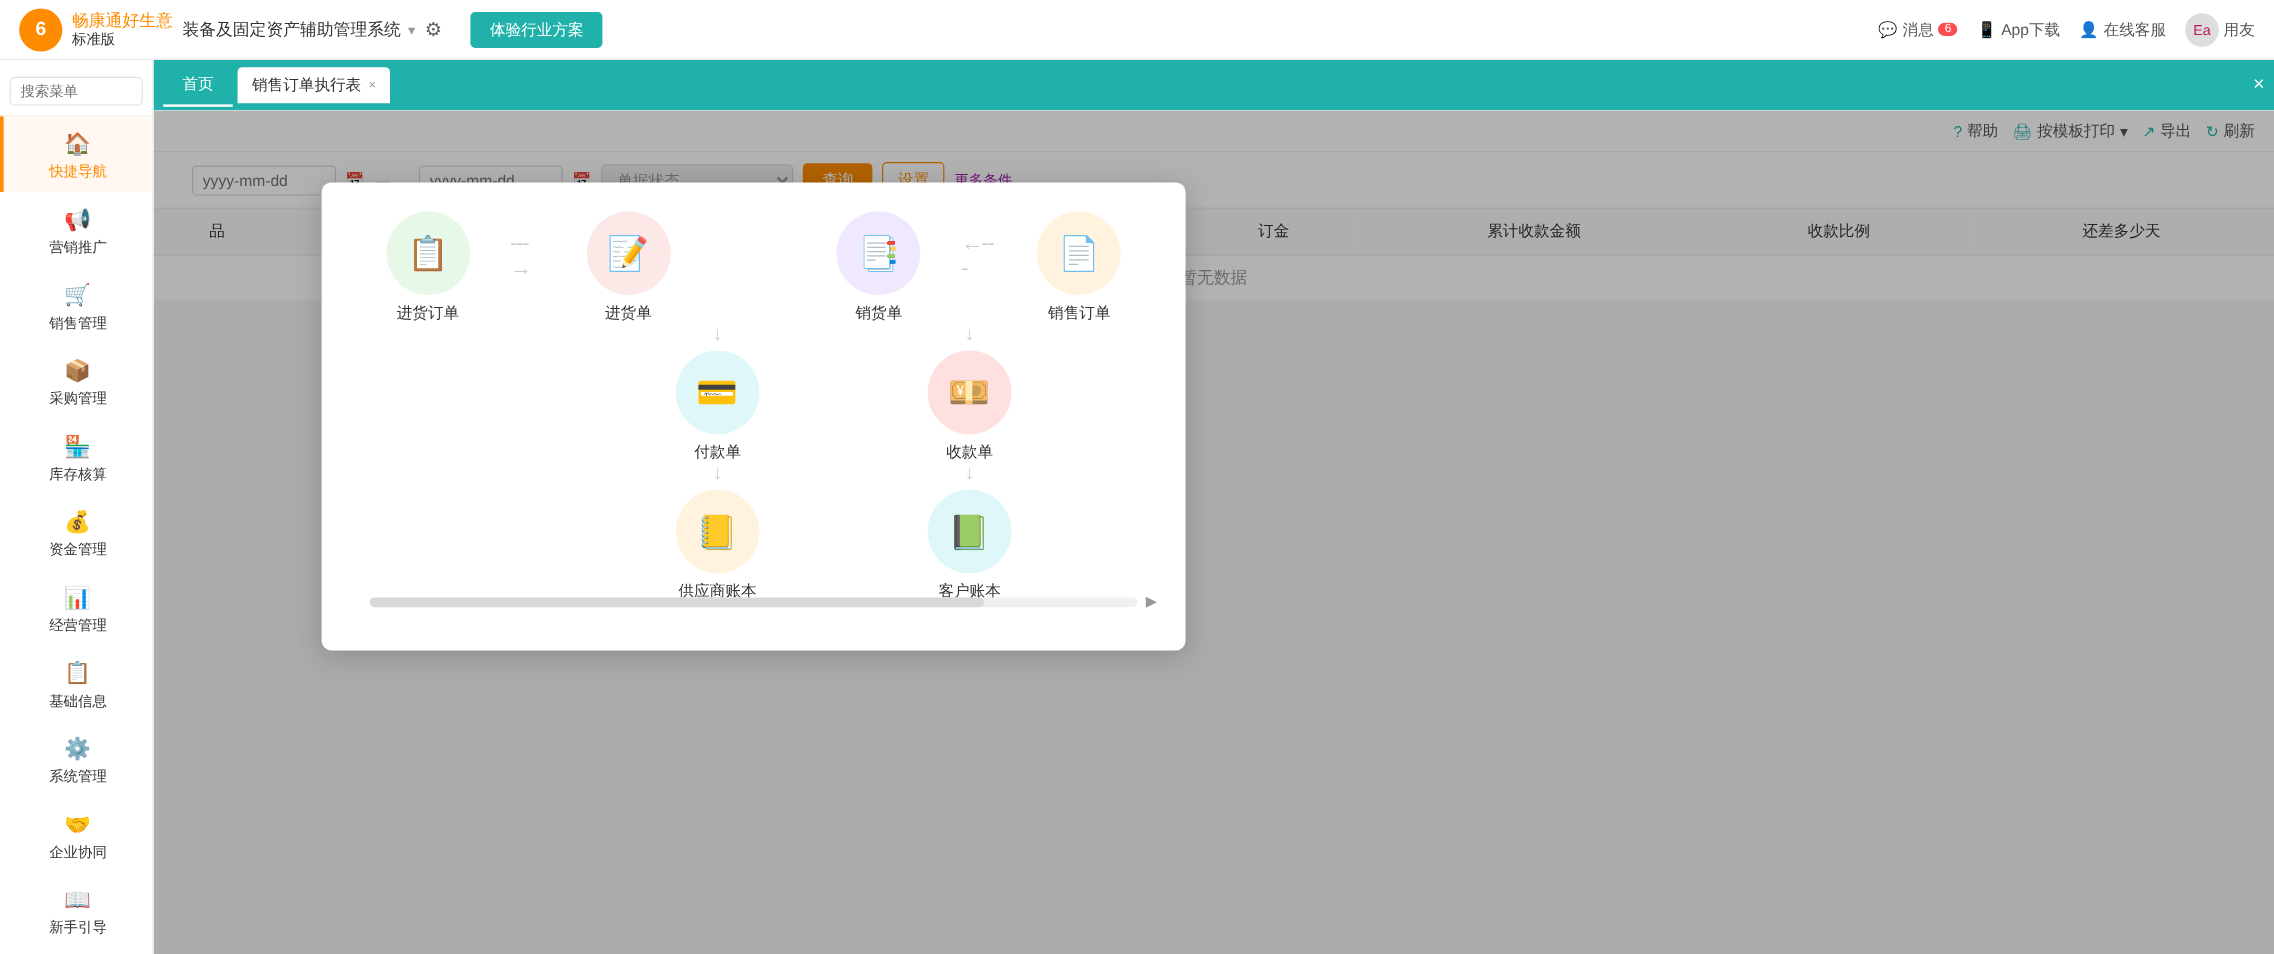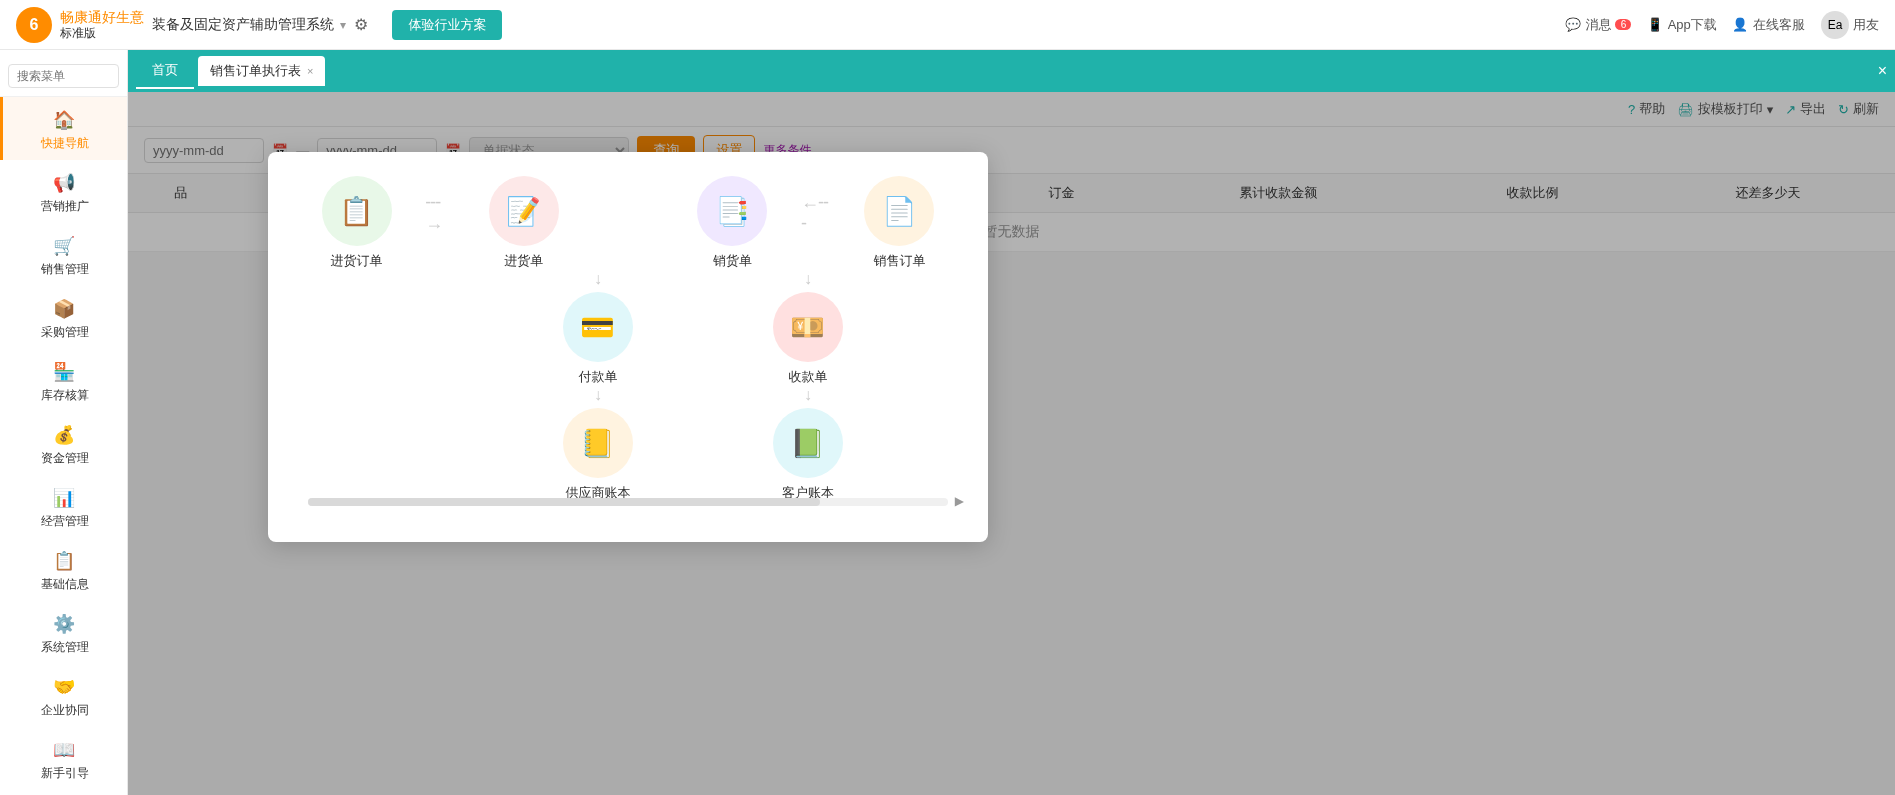--- a/index.html
+++ b/index.html
@@ -19,21 +19,21 @@
     .logo-icon { width: 36px; height: 36px; background: #ff8c00; border-radius: 50%; display: flex; align-items: center; justify-content: center; color: #fff; font-size: 16px; font-weight: bold; }
     .logo-text { font-size: 12px; color: #333; line-height: 1.3; }
     .logo-text .main { font-size: 14px; font-weight: normal; color: #ff8c00; }
     .top-system-title { display: flex; align-items: center; gap: 6px; margin-left: 8px; font-size: 14px; color: #333; }
     .top-system-title .chevron { color: #999; font-size: 12px; }
     .top-gear { color: #666; font-size: 16px; margin-left: 8px; cursor: pointer; }
     .top-trial-btn { background: #20b2aa; color: #fff; border: none; border-radius: 4px; padding: 6px 16px; font-size: 13px; cursor: pointer; margin-left: 24px; }
     .top-right { margin-left: auto; display: flex; align-items: center; gap: 16px; }
     .top-right-item { display: flex; align-items: center; gap: 4px; color: #555; font-size: 13px; cursor: pointer; }
     .badge { background: #ff4d4f; color: #fff; border-radius: 10px; font-size: 10px; padding: 0 4px; min-width: 16px; text-align: center; }
-    .avatar { width: 28px; height: 28px; background: #ddd; border-radius: 50%; display: flex; align-items: center; justify-content: center; font-size: 12px; color: #000000; text-align: center; }
+    .avatar { width: 28px; height: 28px; background: #ddd; border-radius: 50%; display: flex; align-items: center; justify-content: center; font-size: 12px; color: #be185d; text-align: center; }
     .sidebar-search { padding: 8px; border-bottom: 1px solid #f0f0f0; }
     .sidebar-search input { width: 100%; border: 1px solid #e0e0e0; border-radius: 4px; padding: 4px 8px; font-size: 12px; outline: none; }
     .sidebar-item { display: flex; flex-direction: column; align-items: center; padding: 12px 4px 8px; cursor: pointer; border-left: 3px solid transparent; gap: 4px; }
     .sidebar-item.active { background: #fff7f0; border-left-color: #ff8c00; }
     .sidebar-item-icon { font-size: 18px; }
     .sidebar-item-label { font-size: 12px; color: #333; text-align: center; }
     .sidebar-item.active .sidebar-item-label { color: #ff8c00; }
 
     
     .tab-home { background: transparent; color: #fff; border: none; padding: 8px 16px; font-size: 13px; cursor: pointer; border-bottom: 2px solid transparent; }
@@ -42,21 +42,21 @@
     .tab-close { color: #999; font-size: 11px; cursor: pointer; }
     .tab-bar-close-all { margin-left: auto; color: #fff; font-size: 16px; cursor: pointer; }
 
     
     .content-toolbar { background: #fff; padding: 8px 16px; display: flex; align-items: center; justify-content: flex-end; gap: 12px; border-bottom: 1px solid #e8e8e8; }
     .toolbar-btn { display: flex; align-items: center; gap: 4px; color: #555; font-size: 13px; cursor: pointer; }
     .toolbar-btn .icon { color: #20b2aa; }
 
     
     .filter-row { background: #fff; padding: 8px 16px; display: flex; align-items: center; gap: 8px; border-bottom: 1px solid #e8e8e8; }
-    .filter-date { border: 1px solid #d9d9d9; border-radius: 4px; padding: 4px 8px; font-size: 13px; color: #999; width: 120px; }
+    .filter-date { border: 1px solid #d9d9d9; border-radius: 4px; padding: 4px 8px; font-size: 13px; color: #999; width: 120px; margin-left: 16px; }
     .filter-select { border: 1px solid #d9d9d9; border-radius: 4px; padding: 4px 8px; font-size: 13px; color: #999; width: 160px; }
     .query-btn { background: #ff8c00; color: #fff; border: none; border-radius: 4px; padding: 5px 16px; font-size: 13px; cursor: pointer; }
     .setting-btn { background: #fff; color: #ff8c00; border: 1px solid #ff8c00; border-radius: 4px; padding: 5px 12px; font-size: 13px; cursor: pointer; }
     .more-conditions { color: #a21caf; font-size: 12px; cursor: pointer; }
 
     
     .table-area { background: #fff; margin: 0; overflow: auto; }
     .data-table { width: 100%; border-collapse: collapse; font-size: 13px; }
     .data-table th { background: #fafafa; padding: 10px 12px; text-align: center; border-bottom: 1px solid #e8e8e8; color: #333; font-weight: normal; white-space: nowrap; }
     .data-table td { padding: 10px 12px; text-align: center; border-bottom: 1px solid #f0f0f0; }

